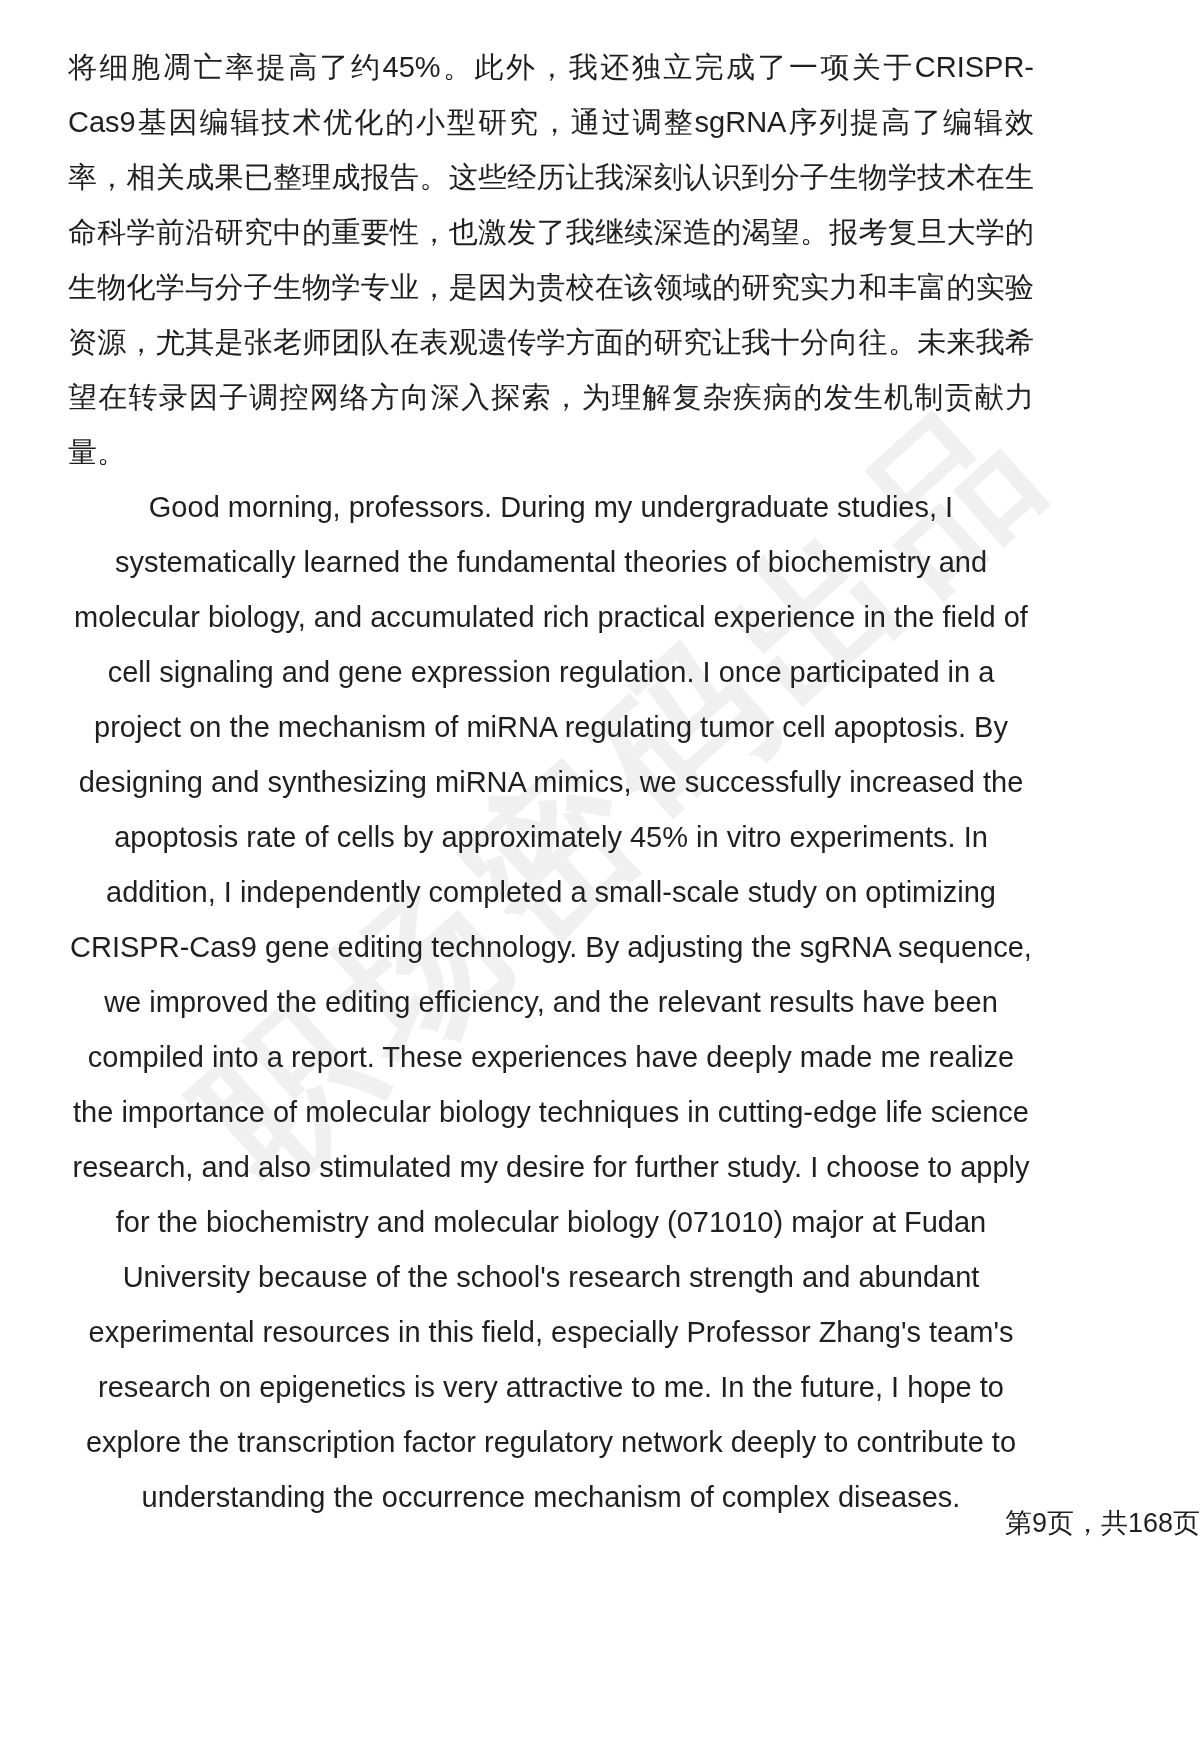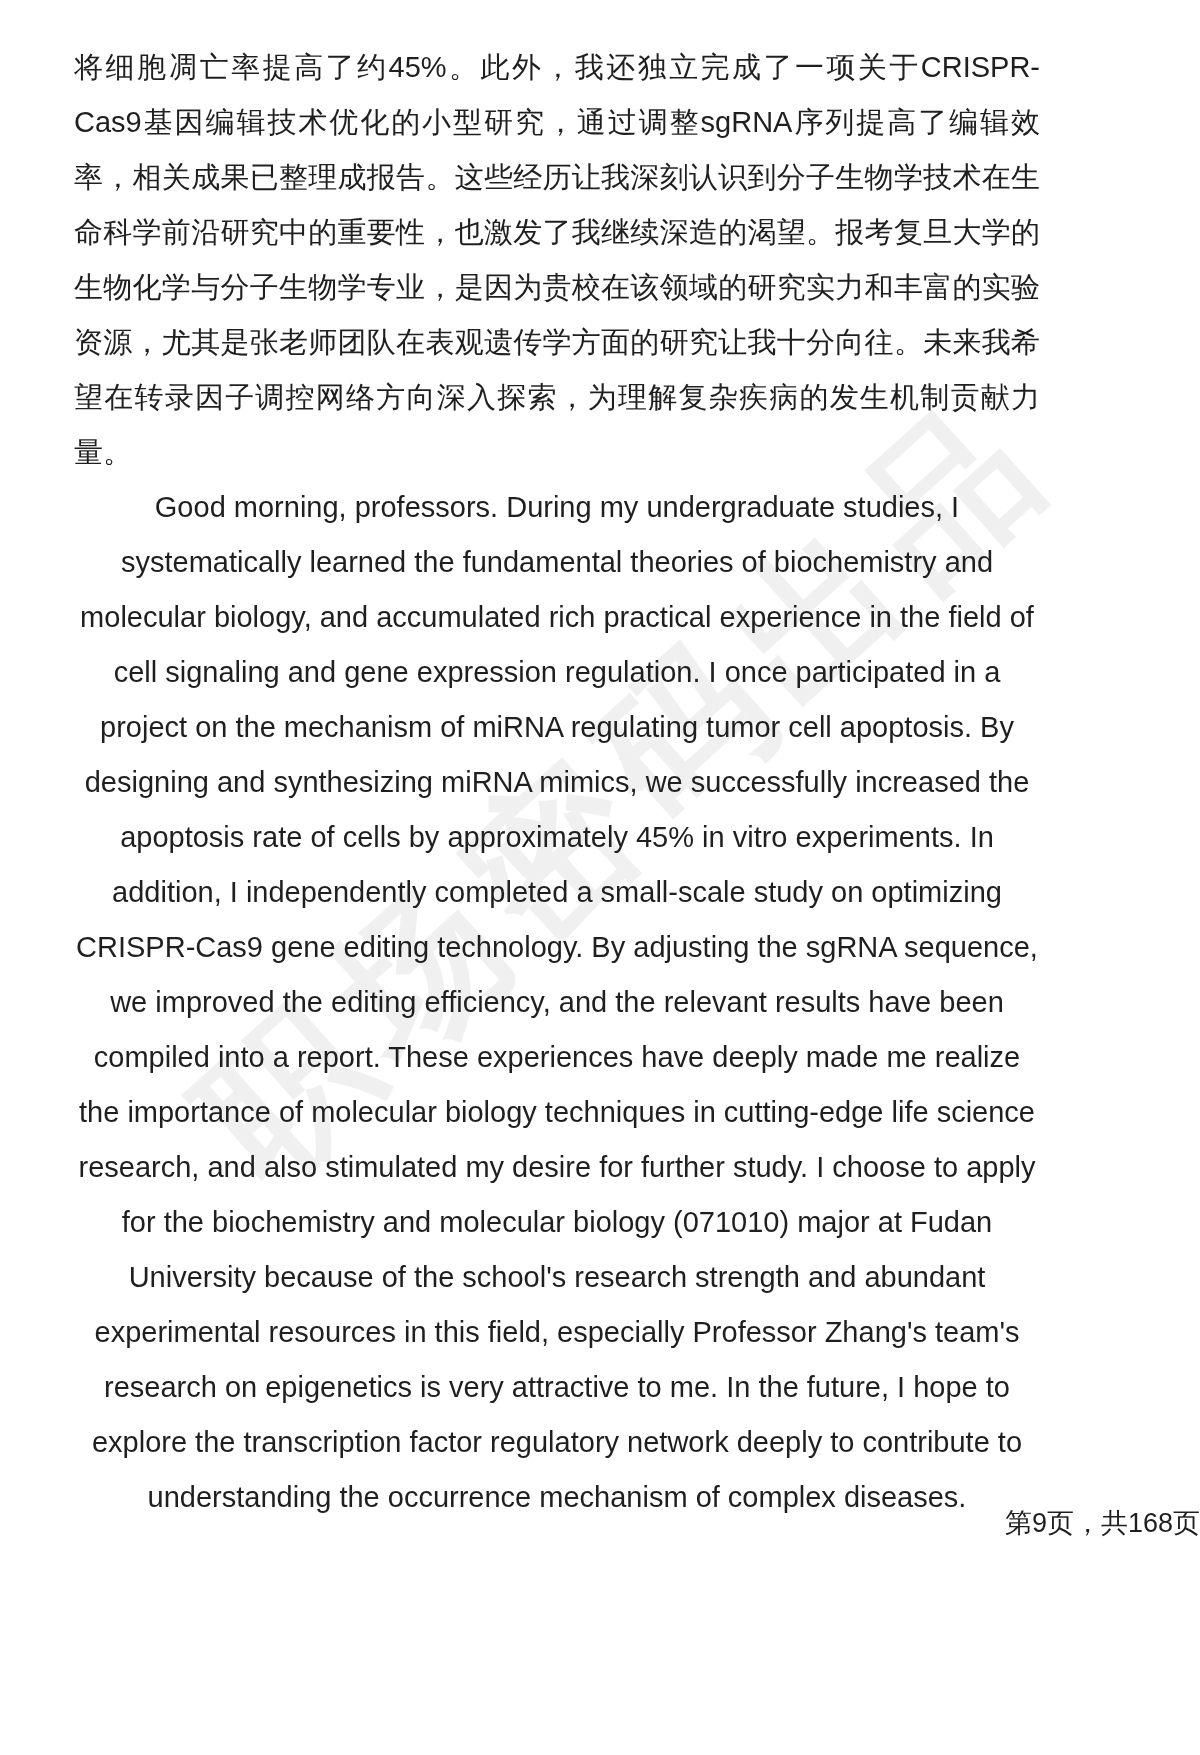--- a/index.html
+++ b/index.html
@@ -29,21 +29,21 @@
     color: rgba(0, 0, 0, 0.06);
     transform: rotate(-42deg);
     transform-origin: center center;
     z-index: 0;
     pointer-events: none;
     user-select: none;
   }
   .content {
     position: absolute;
     top: 40px;
-    left: 74px;
+    left: 68px;
     width: 966px;
     z-index: 1;
   }
   .content p {
     margin: 0;
     font-size: 29px;
     line-height: 55px;
   }
   .cn {
     text-align: justify;

